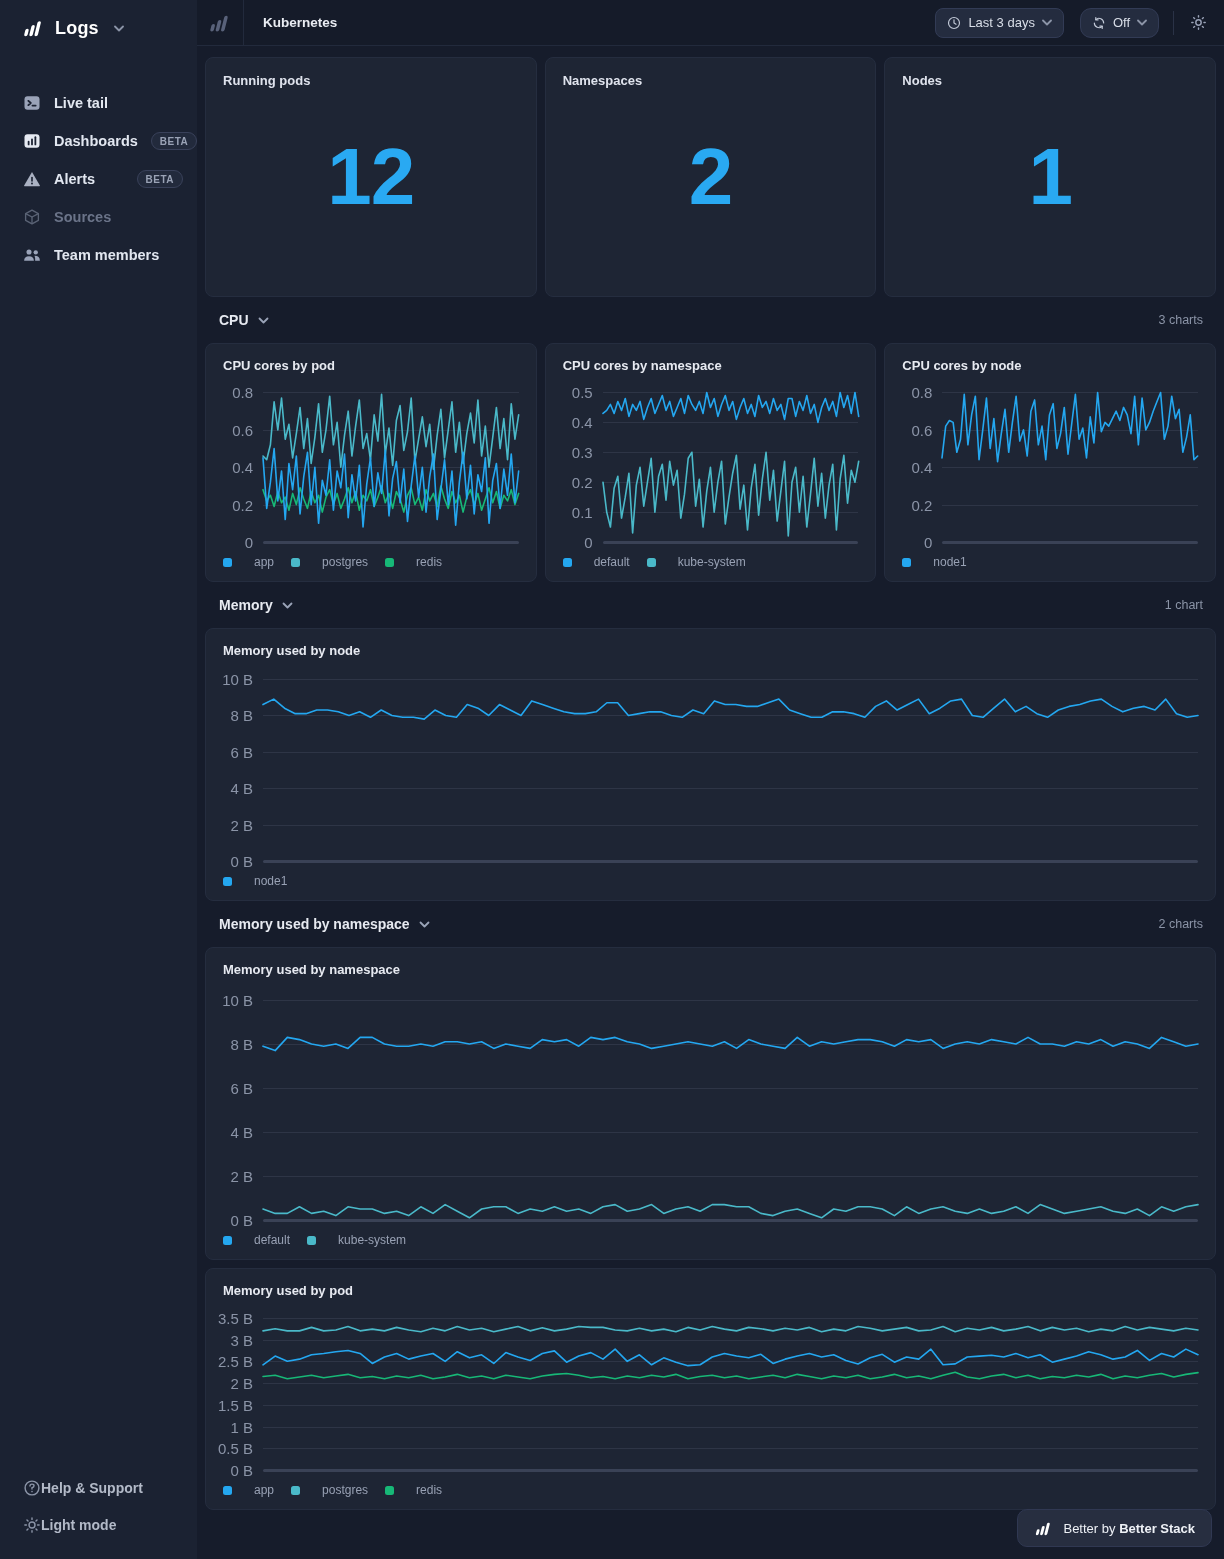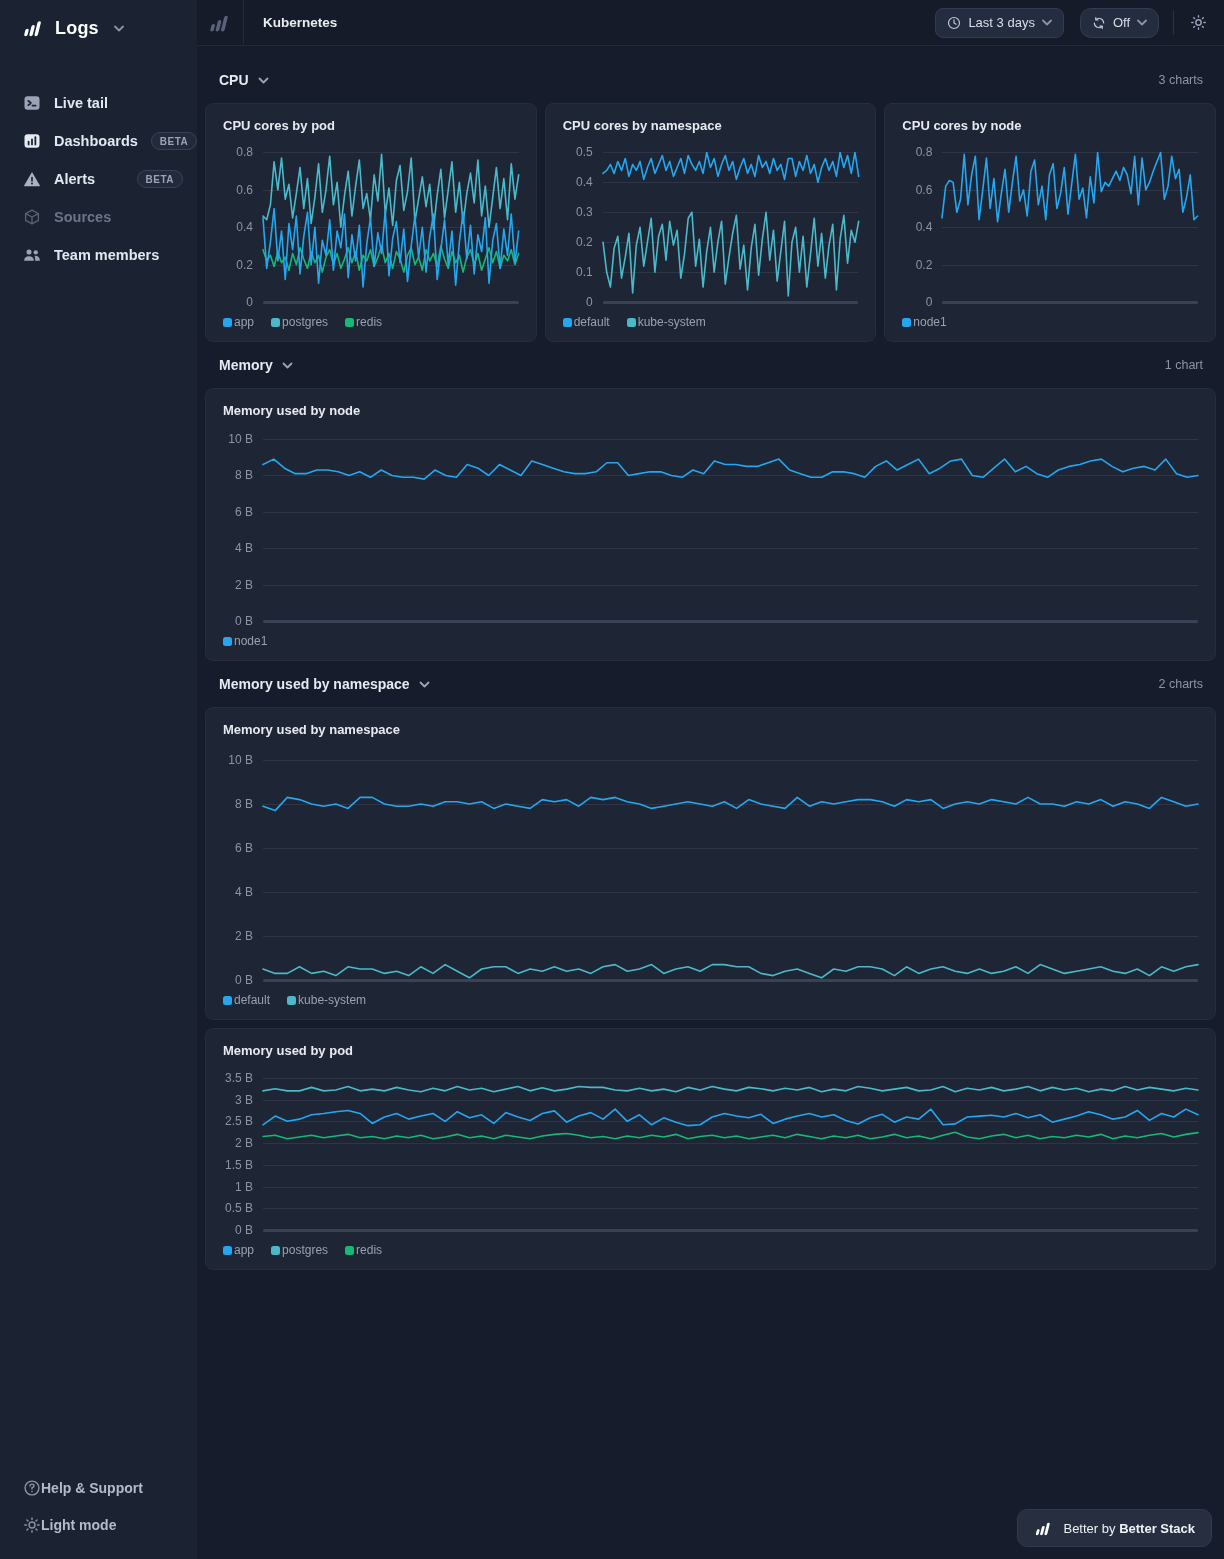--- a/index.html
+++ b/index.html
@@ -70,27 +70,27 @@
   .section-title { font-size: 14px; font-weight: 700; color: #e7eaf1; }
   .section-chevron { margin-left: 9px; display: flex; align-items: center; cursor: pointer; }
   .section-count { margin-left: auto; font-size: 12.5px; color: #8b94a7; }
 
   .charts-row { display: grid; grid-template-columns: repeat(3, 1fr); gap: 8px; height: 239px; flex-shrink: 0; }
 
   .chart-card { display: flex; flex-direction: column; padding: 14px 17px 12px; justify-content: flex-end; }
   .chart-title { font-size: 13px; font-weight: 600; color: #e7eaf1; margin-bottom: 12px; flex-shrink: 0; }
   .plot { flex: 1; display: flex; min-height: 0; }
   .gutter { width: 30px; flex-shrink: 0; position: relative; margin-right: 10px; }
-  .tick-label { position: absolute; right: 0; transform: translateY(-50%); font-size: 12px; color: #8b94a7; white-space: nowrap; }
+  .tick-label { position: absolute; right: 0; transform: translateY(-50%); font-size: 15px; color: #8b94a7; white-space: nowrap; }
   .area { flex: 1; position: relative; }
   .gridline { position: absolute; left: 0; right: 0; height: 1px; background: rgba(154,166,192,.13); }
   .gridline.baseline { height: 3px; border-radius: 2px; background: #3a4256; margin-top: -1px; }
   .area svg { position: absolute; inset: 0; width: 100%; height: 100%; display: block; overflow: visible; }
   .legend { display: flex; gap: 17px; align-items: center; margin-top: 13px; flex-shrink: 0; height: 14px; }
-  .legend-item { display: flex; align-items: center; gap: 2px; font-size: 12px; color: #98a1b4; cursor: pointer; }
+  .legend-item { display: flex; align-items: center; gap: 22px; font-size: 12px; color: #98a1b4; cursor: pointer; }
   .legend-swatch { width: 9px; height: 9px; border-radius: 2.5px; flex-shrink: 0; }
 
   .chart-wide { flex-shrink: 0; }
   #chart-mem-node { height: 273px; }
   #chart-mem-ns { height: 313px; }
   #chart-mem-pod { height: 242px; margin-top: 8px; }
 
   .powered {
     position: fixed; right: 12px; bottom: 12px; height: 38px;
     background: #272e40; border: 1px solid #303852; border-radius: 10px;
@@ -277,20 +277,34 @@
                 <line x1="5.2" y1="18.8" x2="6.5" y2="17.5"></line>
                 <line x1="17.5" y1="6.5" x2="18.8" y2="5.2"></line>
               </svg>
           </span>
         </button>
       </div>
     </header>
 
     <div class="content">
 
+      <div class="stats-row">
+        <div class="card stat-card">
+          <div class="stat-label">Running pods</div>
+          <div class="stat-value">12</div>
+        </div>
+        <div class="card stat-card">
+          <div class="stat-label">Namespaces</div>
+          <div class="stat-value">2</div>
+        </div>
+        <div class="card stat-card">
+          <div class="stat-label">Nodes</div>
+          <div class="stat-value">1</div>
+        </div>
+      </div>
 
       <div class="section-head">
         <span class="section-title">CPU</span>
         <span class="section-chevron">
           <svg width="11" height="7" viewBox="0 0 10 7" stroke="#9aa3b8">
               <use href="#chev-down"></use>
             </svg>
         </span>
         <span class="section-count">3 charts</span>
       </div>

